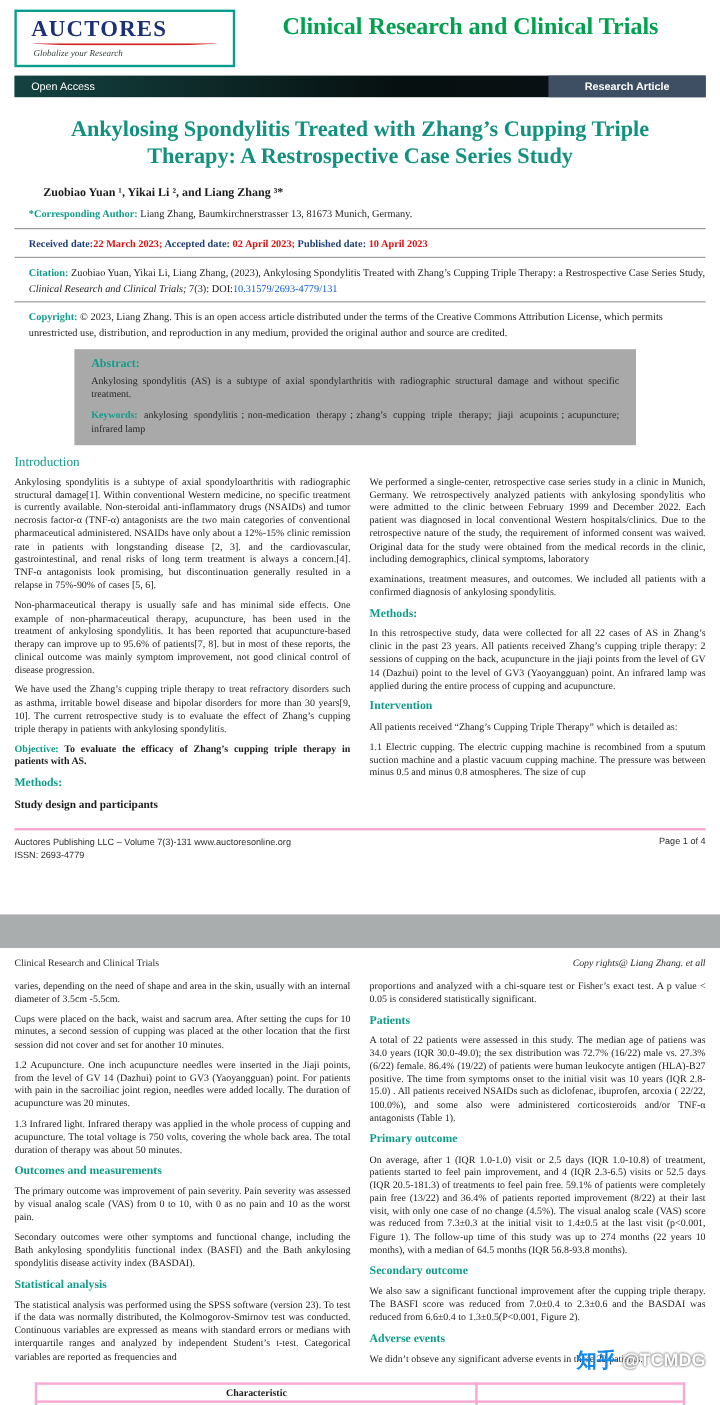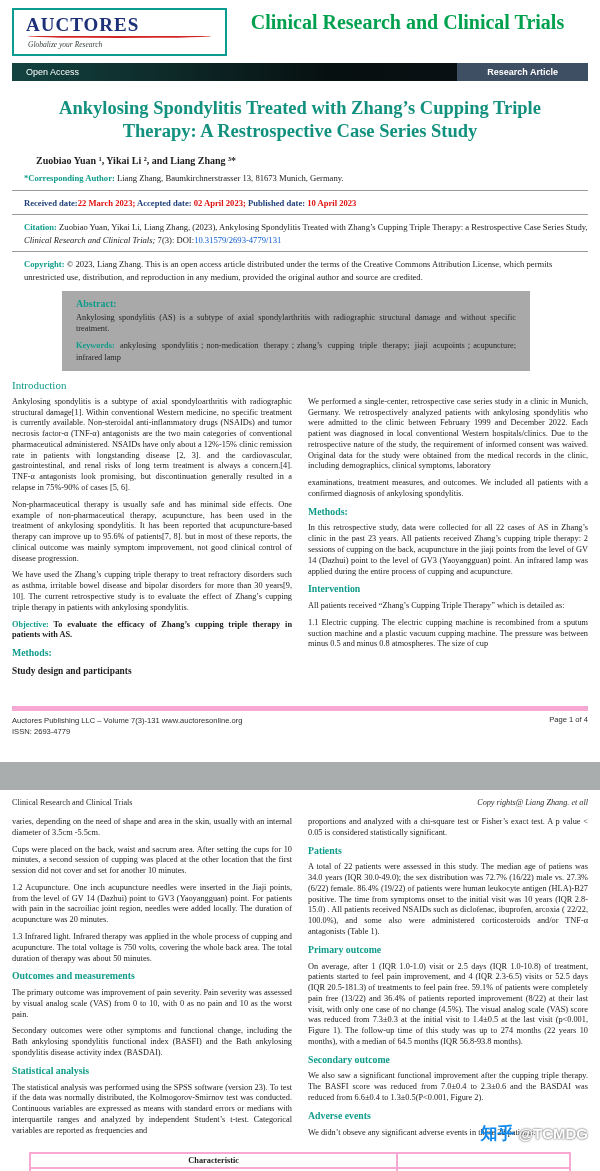--- a/index.html
+++ b/index.html
@@ -19,21 +19,21 @@
   }
   .page-1 { height: 762px; }
   .page-gap { height: 28px; }
   .page-2 { height: 381px; }
 
   
   .masthead { display: flex; align-items: flex-start; }
   .logo-box {
     border: 2px solid #0a9c8e;
     background: #fff;
-    width: 215px;
+    width: 184px;
     padding: 4px 12px 5px 12px;
     flex: none;
   }
   .logo-text {
     font-family: "Liberation Serif", serif;
     font-weight: bold;
     font-size: 19px;
     letter-spacing: 1px;
     color: #1c2f77;
   }
@@ -106,22 +106,22 @@
   .two-col { display: flex; gap: 16px; }
   .col { flex: 1; min-width: 0; }
   .body-text { font-size: 8.3px; line-height: 1.3; color: #1b1b1b; text-align: justify; }
   .body-text p { margin-bottom: 6px; }
   .sub-h { color: #0f9c8a; font-weight: bold; font-size: 9.8px; margin: 4px 0 5px 0; }
   .sub-h-dark { color: #1c1c1c; font-weight: bold; font-size: 9.4px; margin: 4px 0 5px 0; }
   .obj-strong { font-weight: bold; color: #1c1c1c; }
 
   
   .p1-footer {
-    border-top: 5px solid #f9a8d4;
-    margin-top: 24px;
+    border-top: 2px solid #f9a8d4;
+    margin-top: 8px;
     padding-top: 4px;
     display: flex;
     justify-content: space-between;
     align-items: flex-start;
     font-size: 7.6px;
     color: #2e2e2e;
     font-family: "Liberation Sans", sans-serif;
     gap: 21px;
   }
   .p1-footer .left div { line-height: 1.45; }

